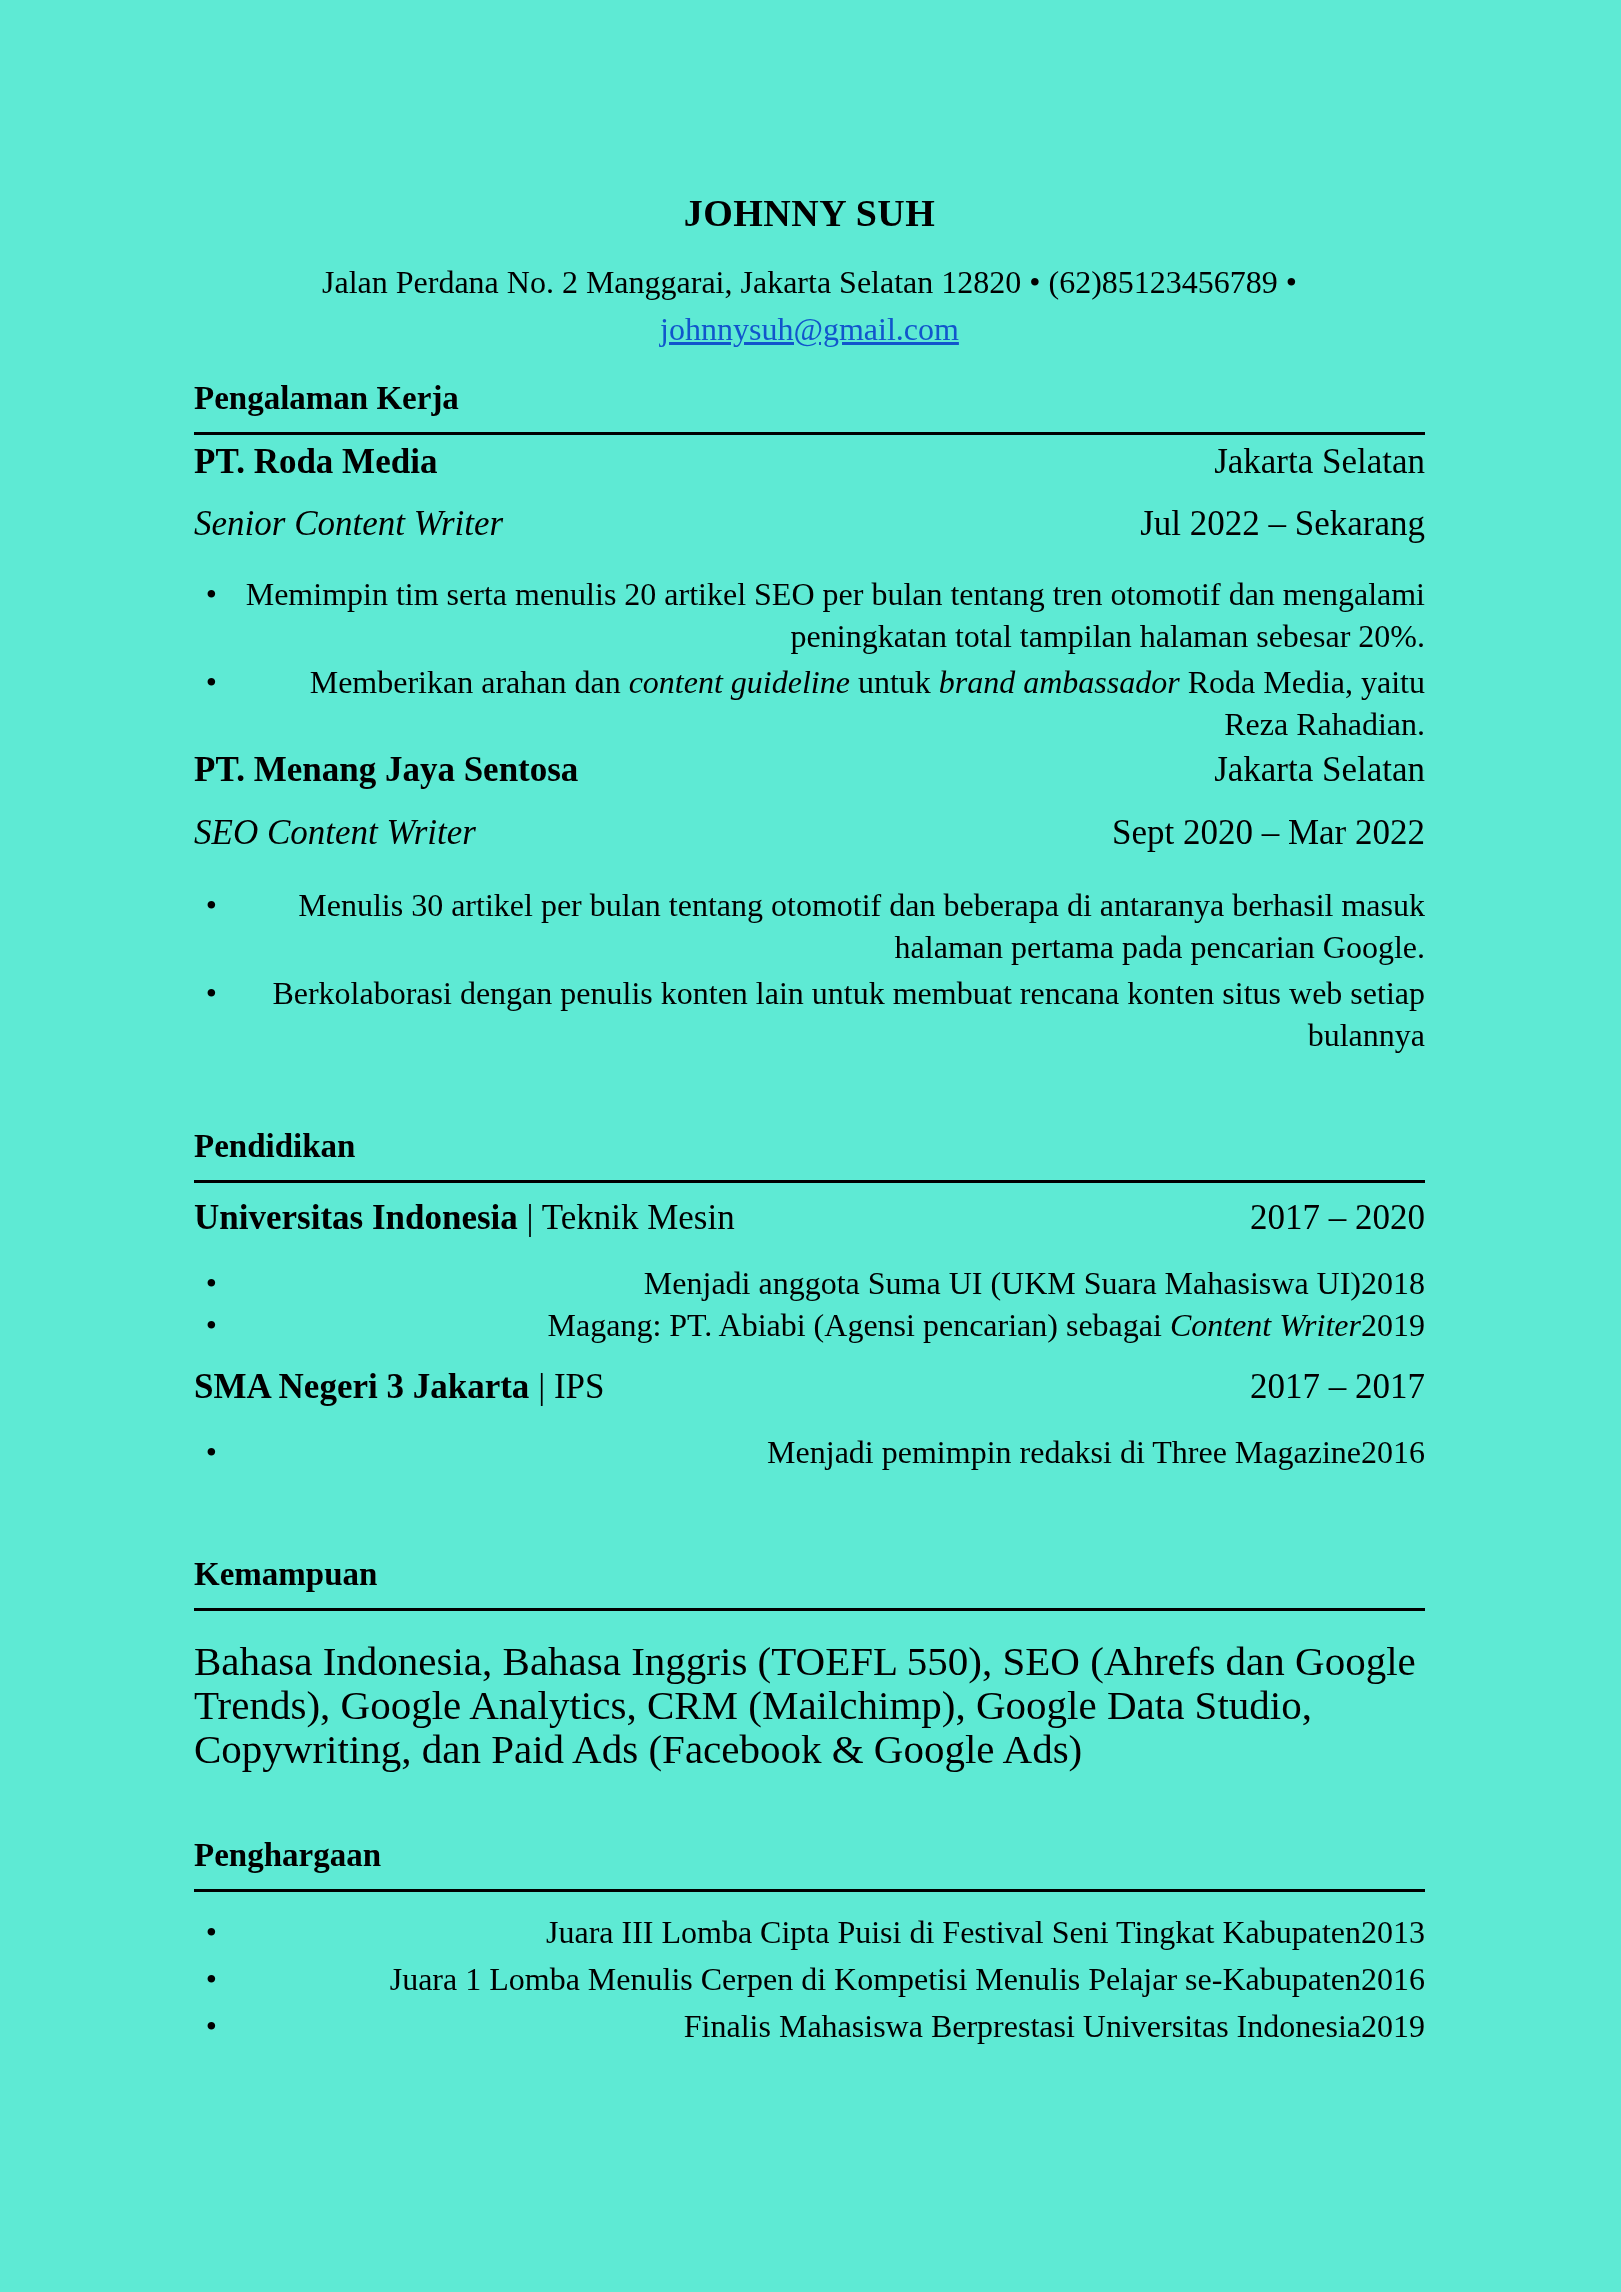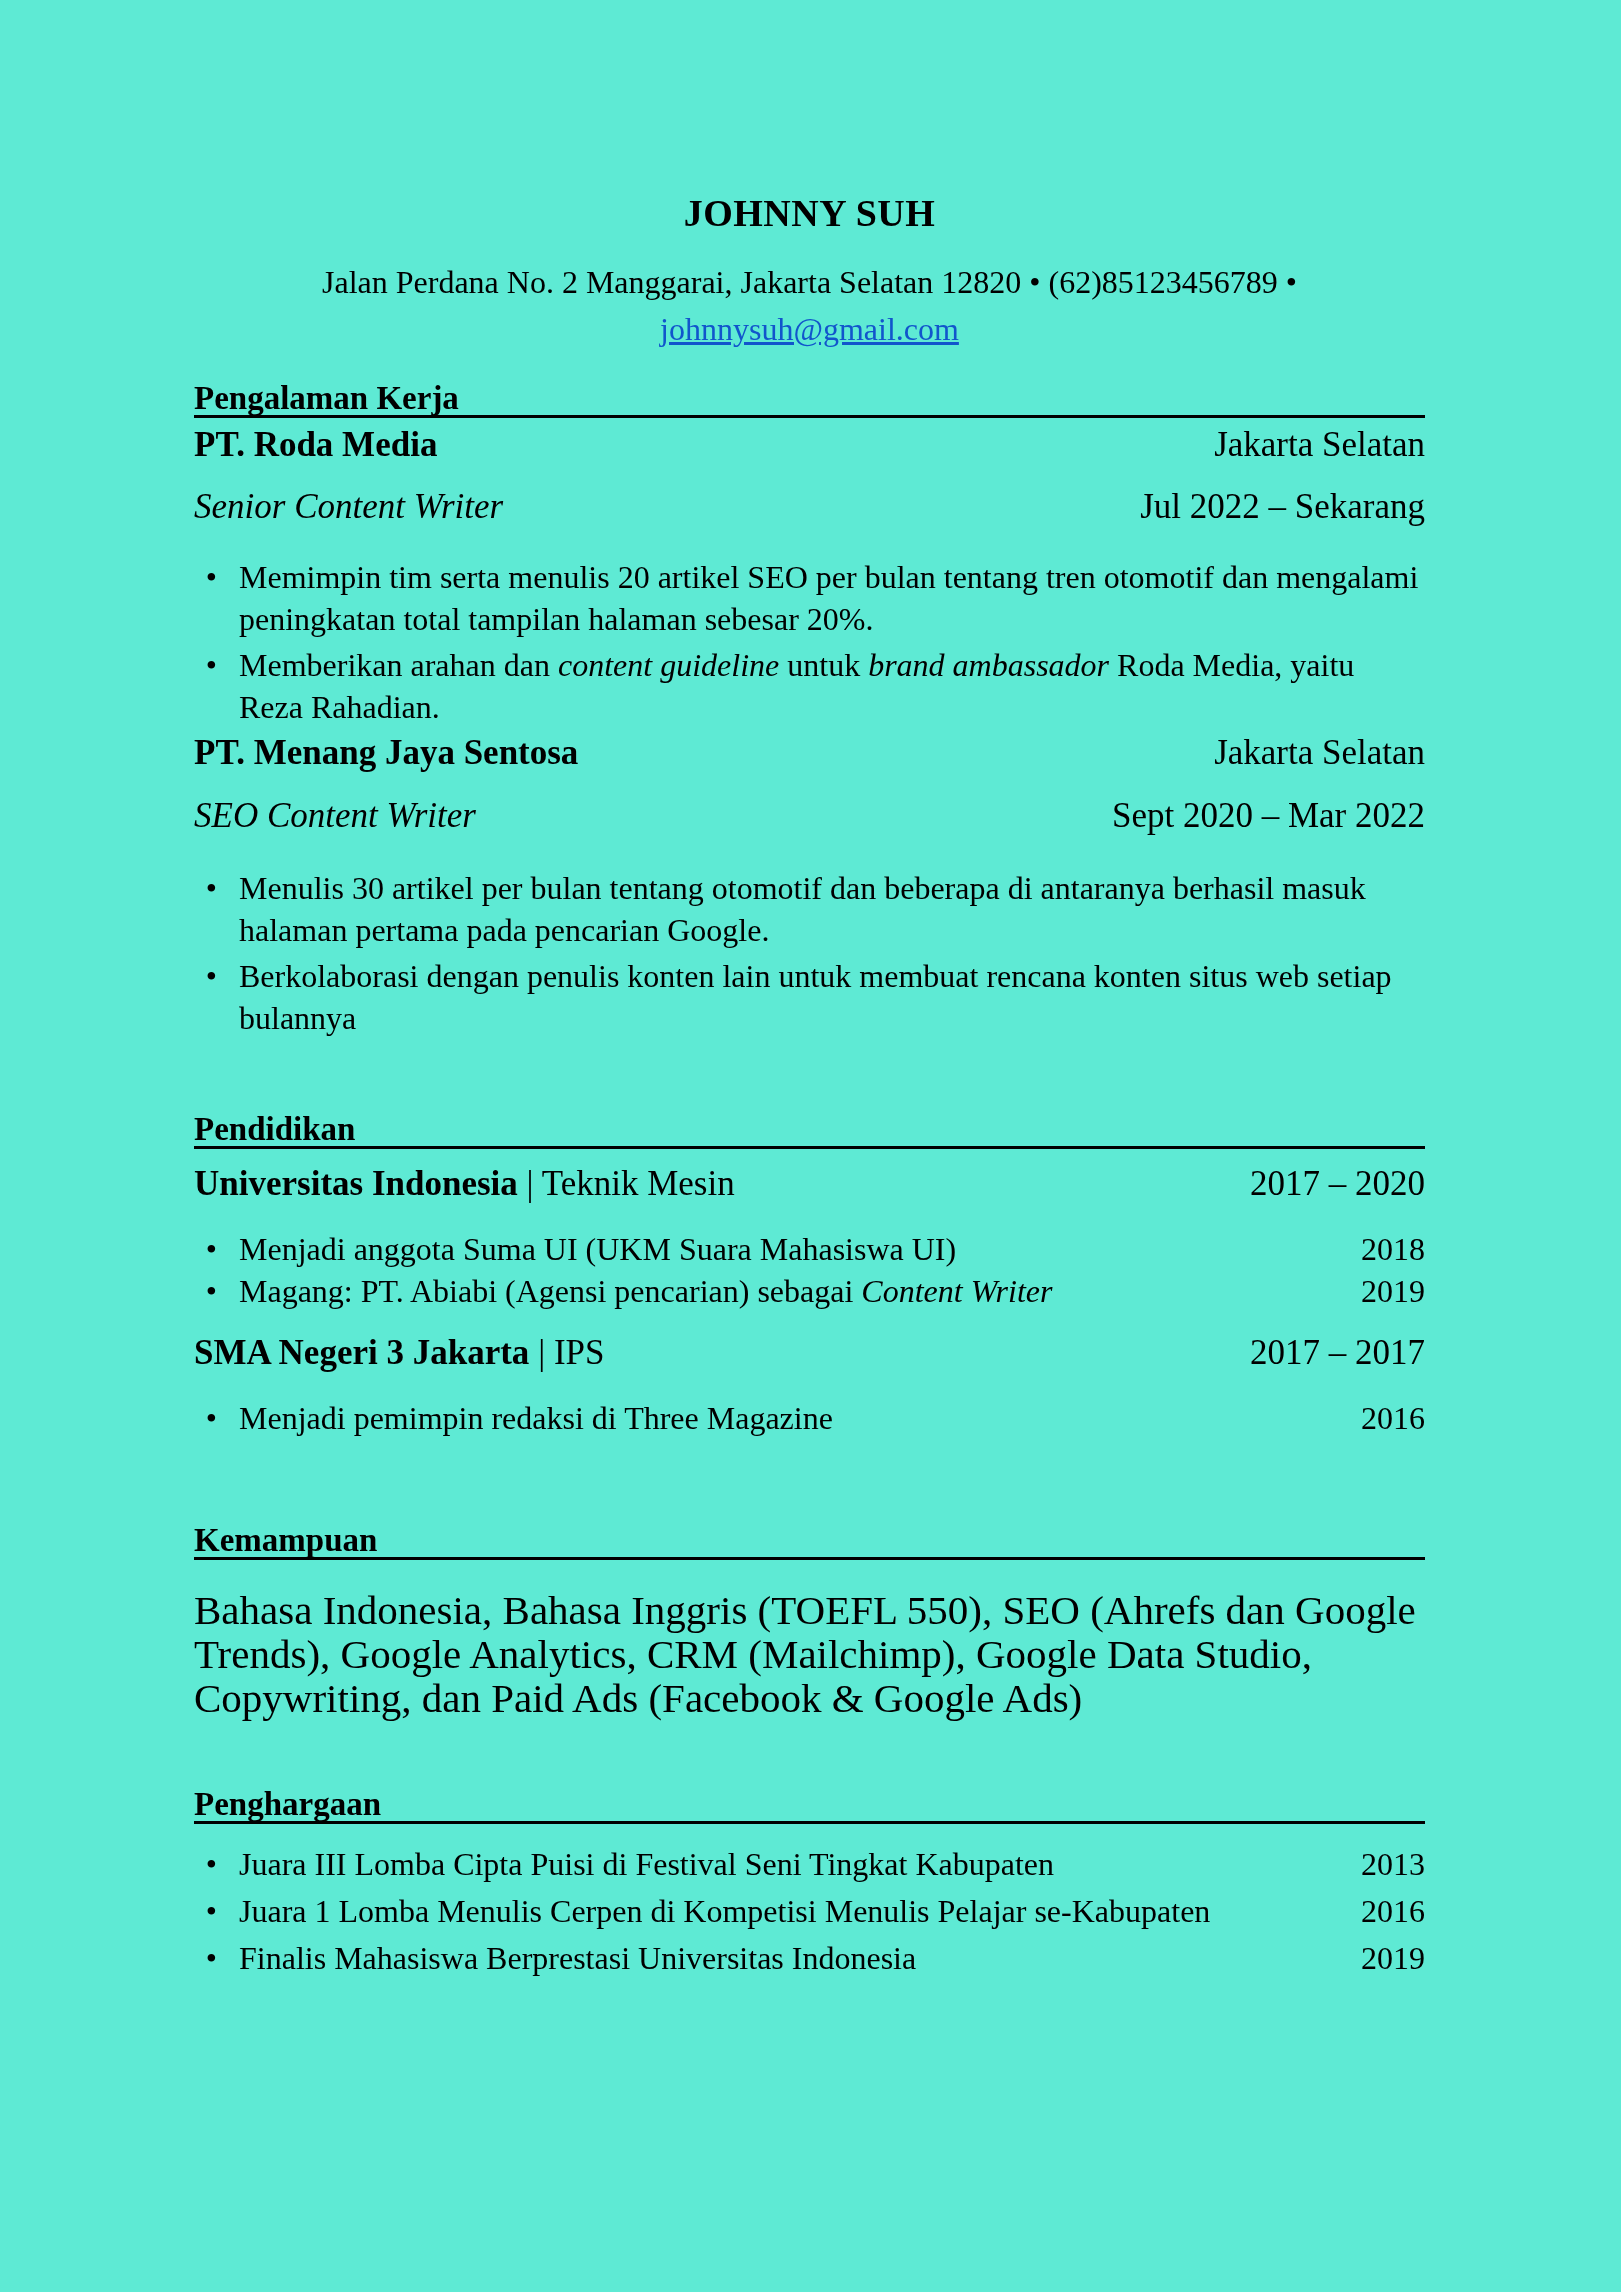--- a/index.html
+++ b/index.html
@@ -35,21 +35,21 @@
   }
   .email-a {
     color: #1155CC;
     text-decoration: underline;
   }
   .sec {
     font-size: 33px;
     line-height: 33px;
     font-weight: 700;
     border-bottom: 3.9px solid #000;
-    padding-bottom: 0;
+    padding-bottom: 17px;
   }
   .sec-exp    { margin-top: 29px; }
   .sec-edu    { margin-top: 74px; }
   .sec-skill  { margin-top: 85px; }
   .sec-awards { margin-top: 68px; }
 
   .row {
     display: flex;
     justify-content: space-between;
     align-items: baseline;
@@ -78,21 +78,21 @@
   .lst-edu1 { margin-top: 27.4px; }
   .lst-edu2 { margin-top: 28px; }
   .lst-awards { margin-top: 16.7px; line-height: 47px; }
 
   .li { display: flex; align-items: flex-start; }
   .blt {
     flex: 0 0 45px;
     width: 45px;
     padding-left: 11.8px;
   }
-  .txt { flex: 1 1 auto; }
+  .txt { flex: 1 1 auto; text-align: right; }
   .yr  { flex: 0 0 auto; text-align: right; }
 
   .skills-p {
     margin-top: 28px;
     font-size: 41px;
     line-height: 44px;
   }
 </style>
 </head>
 <body>

